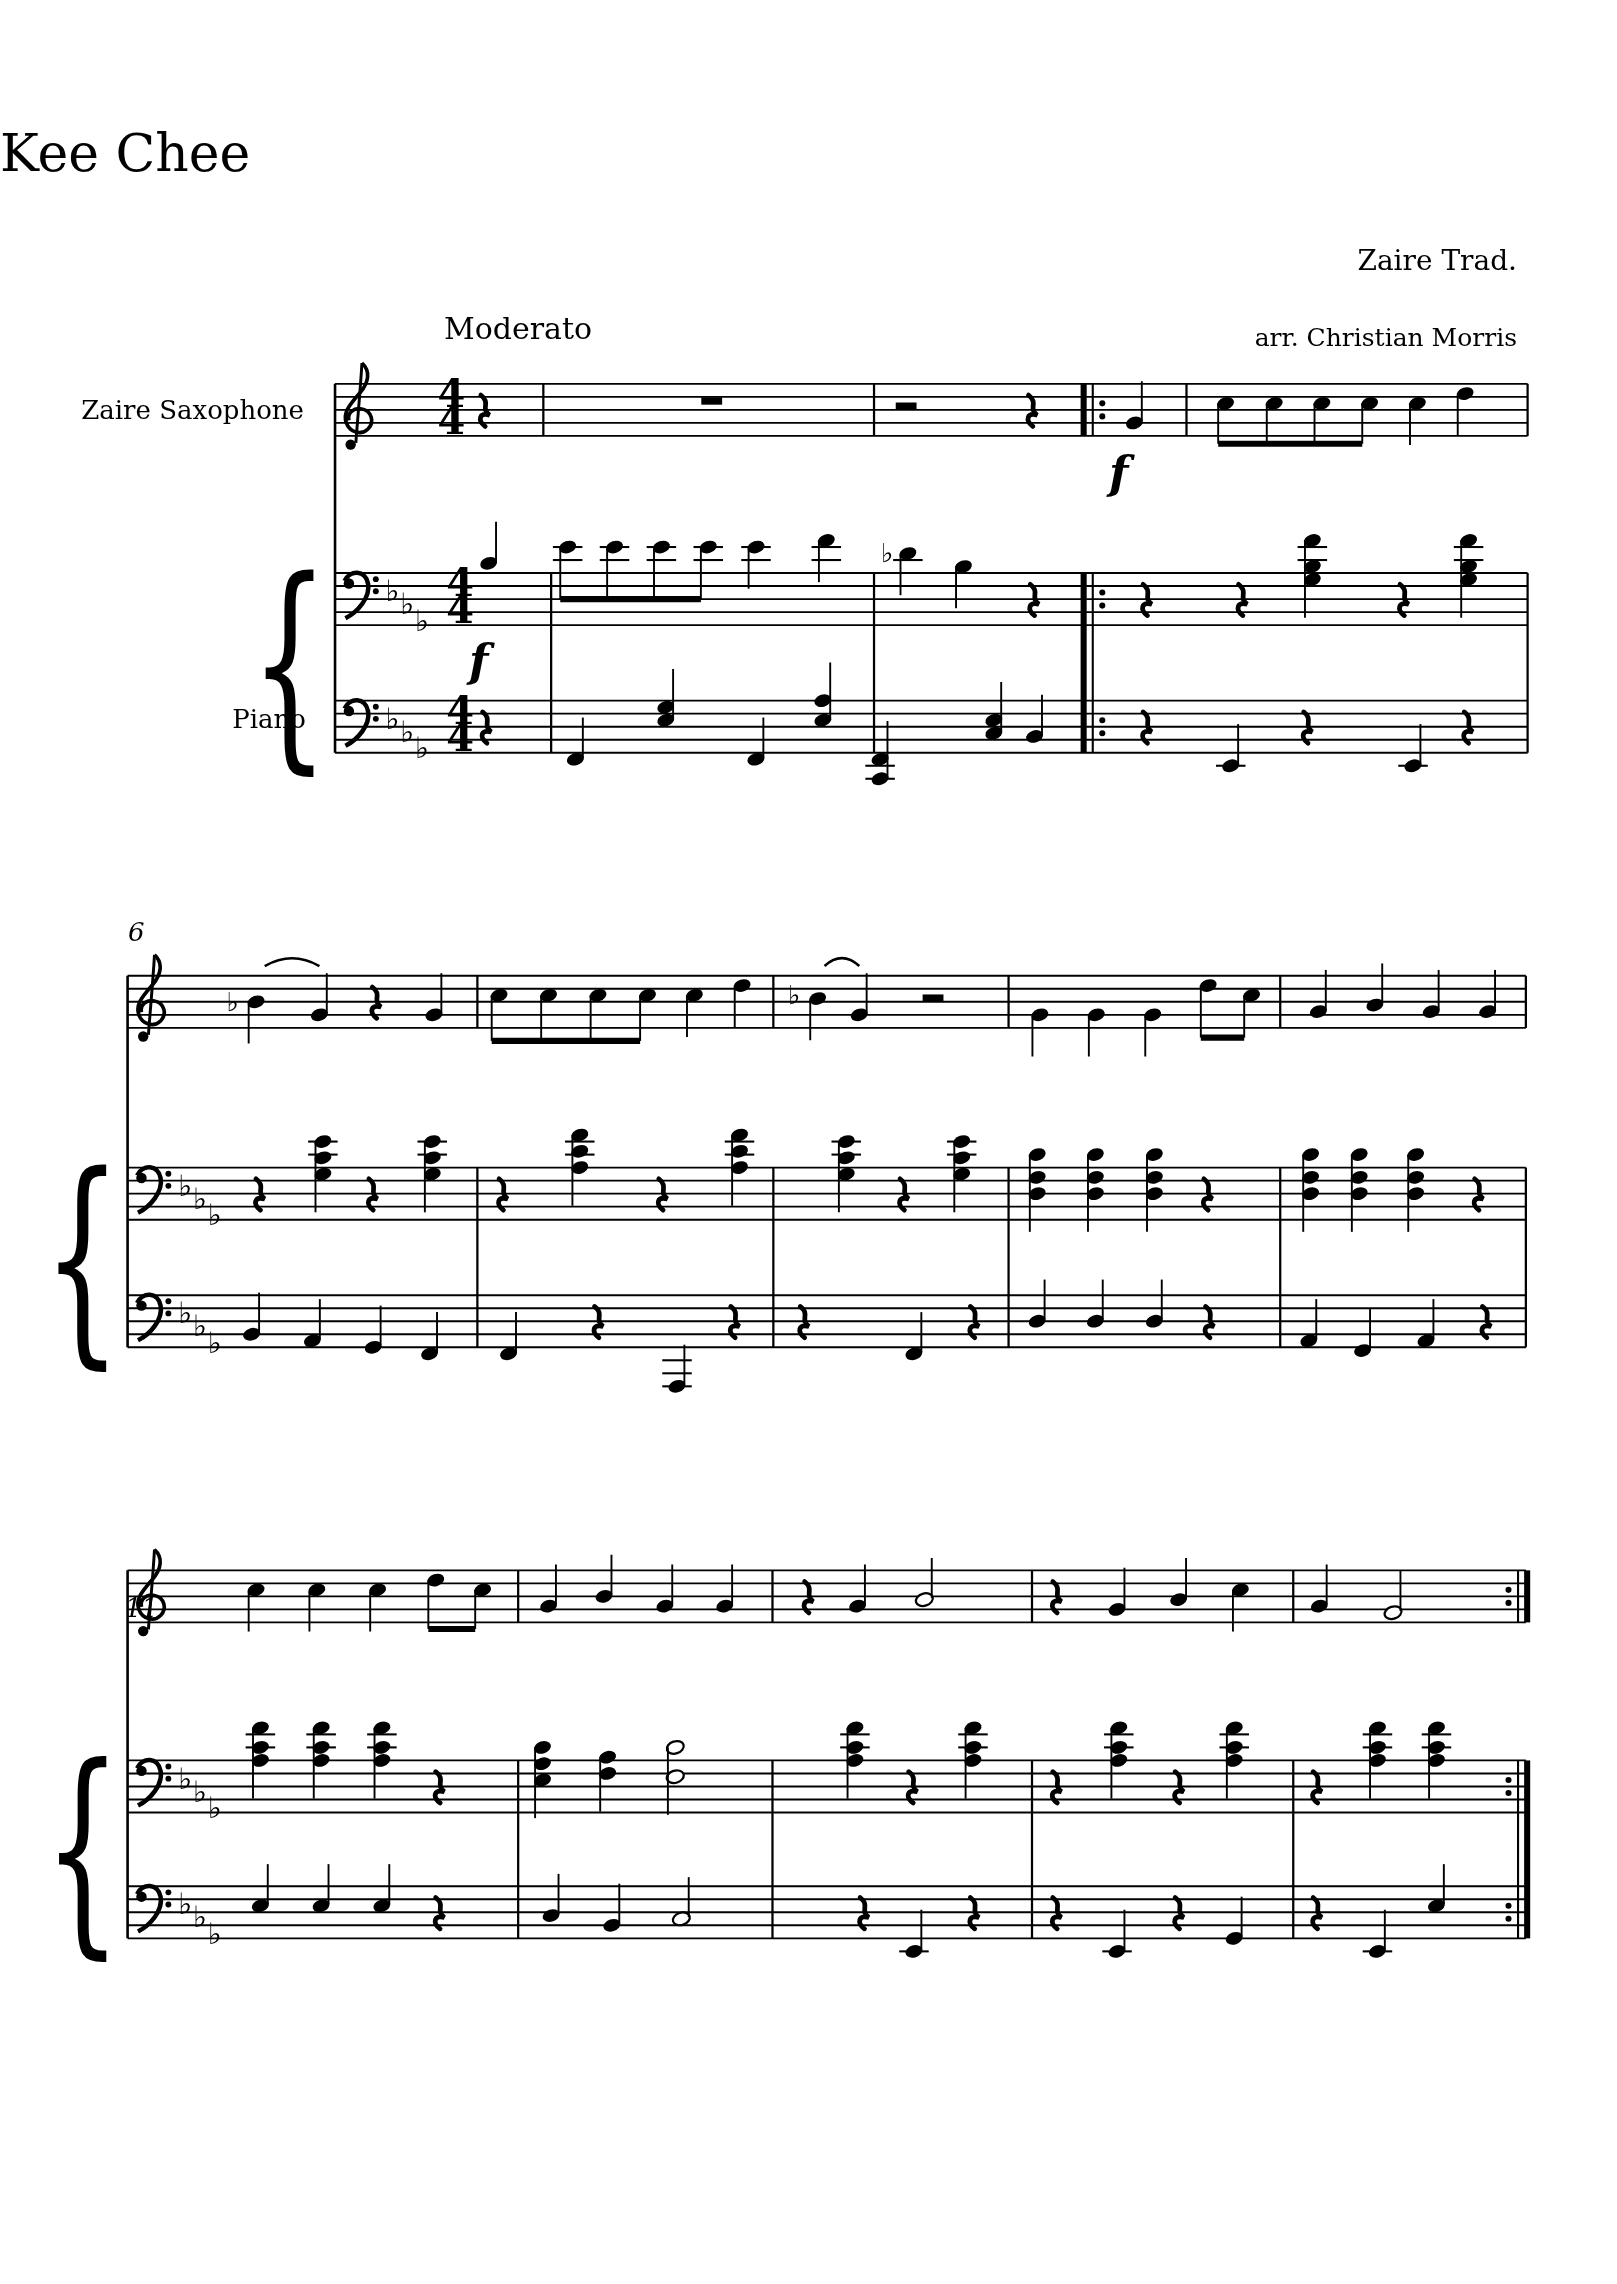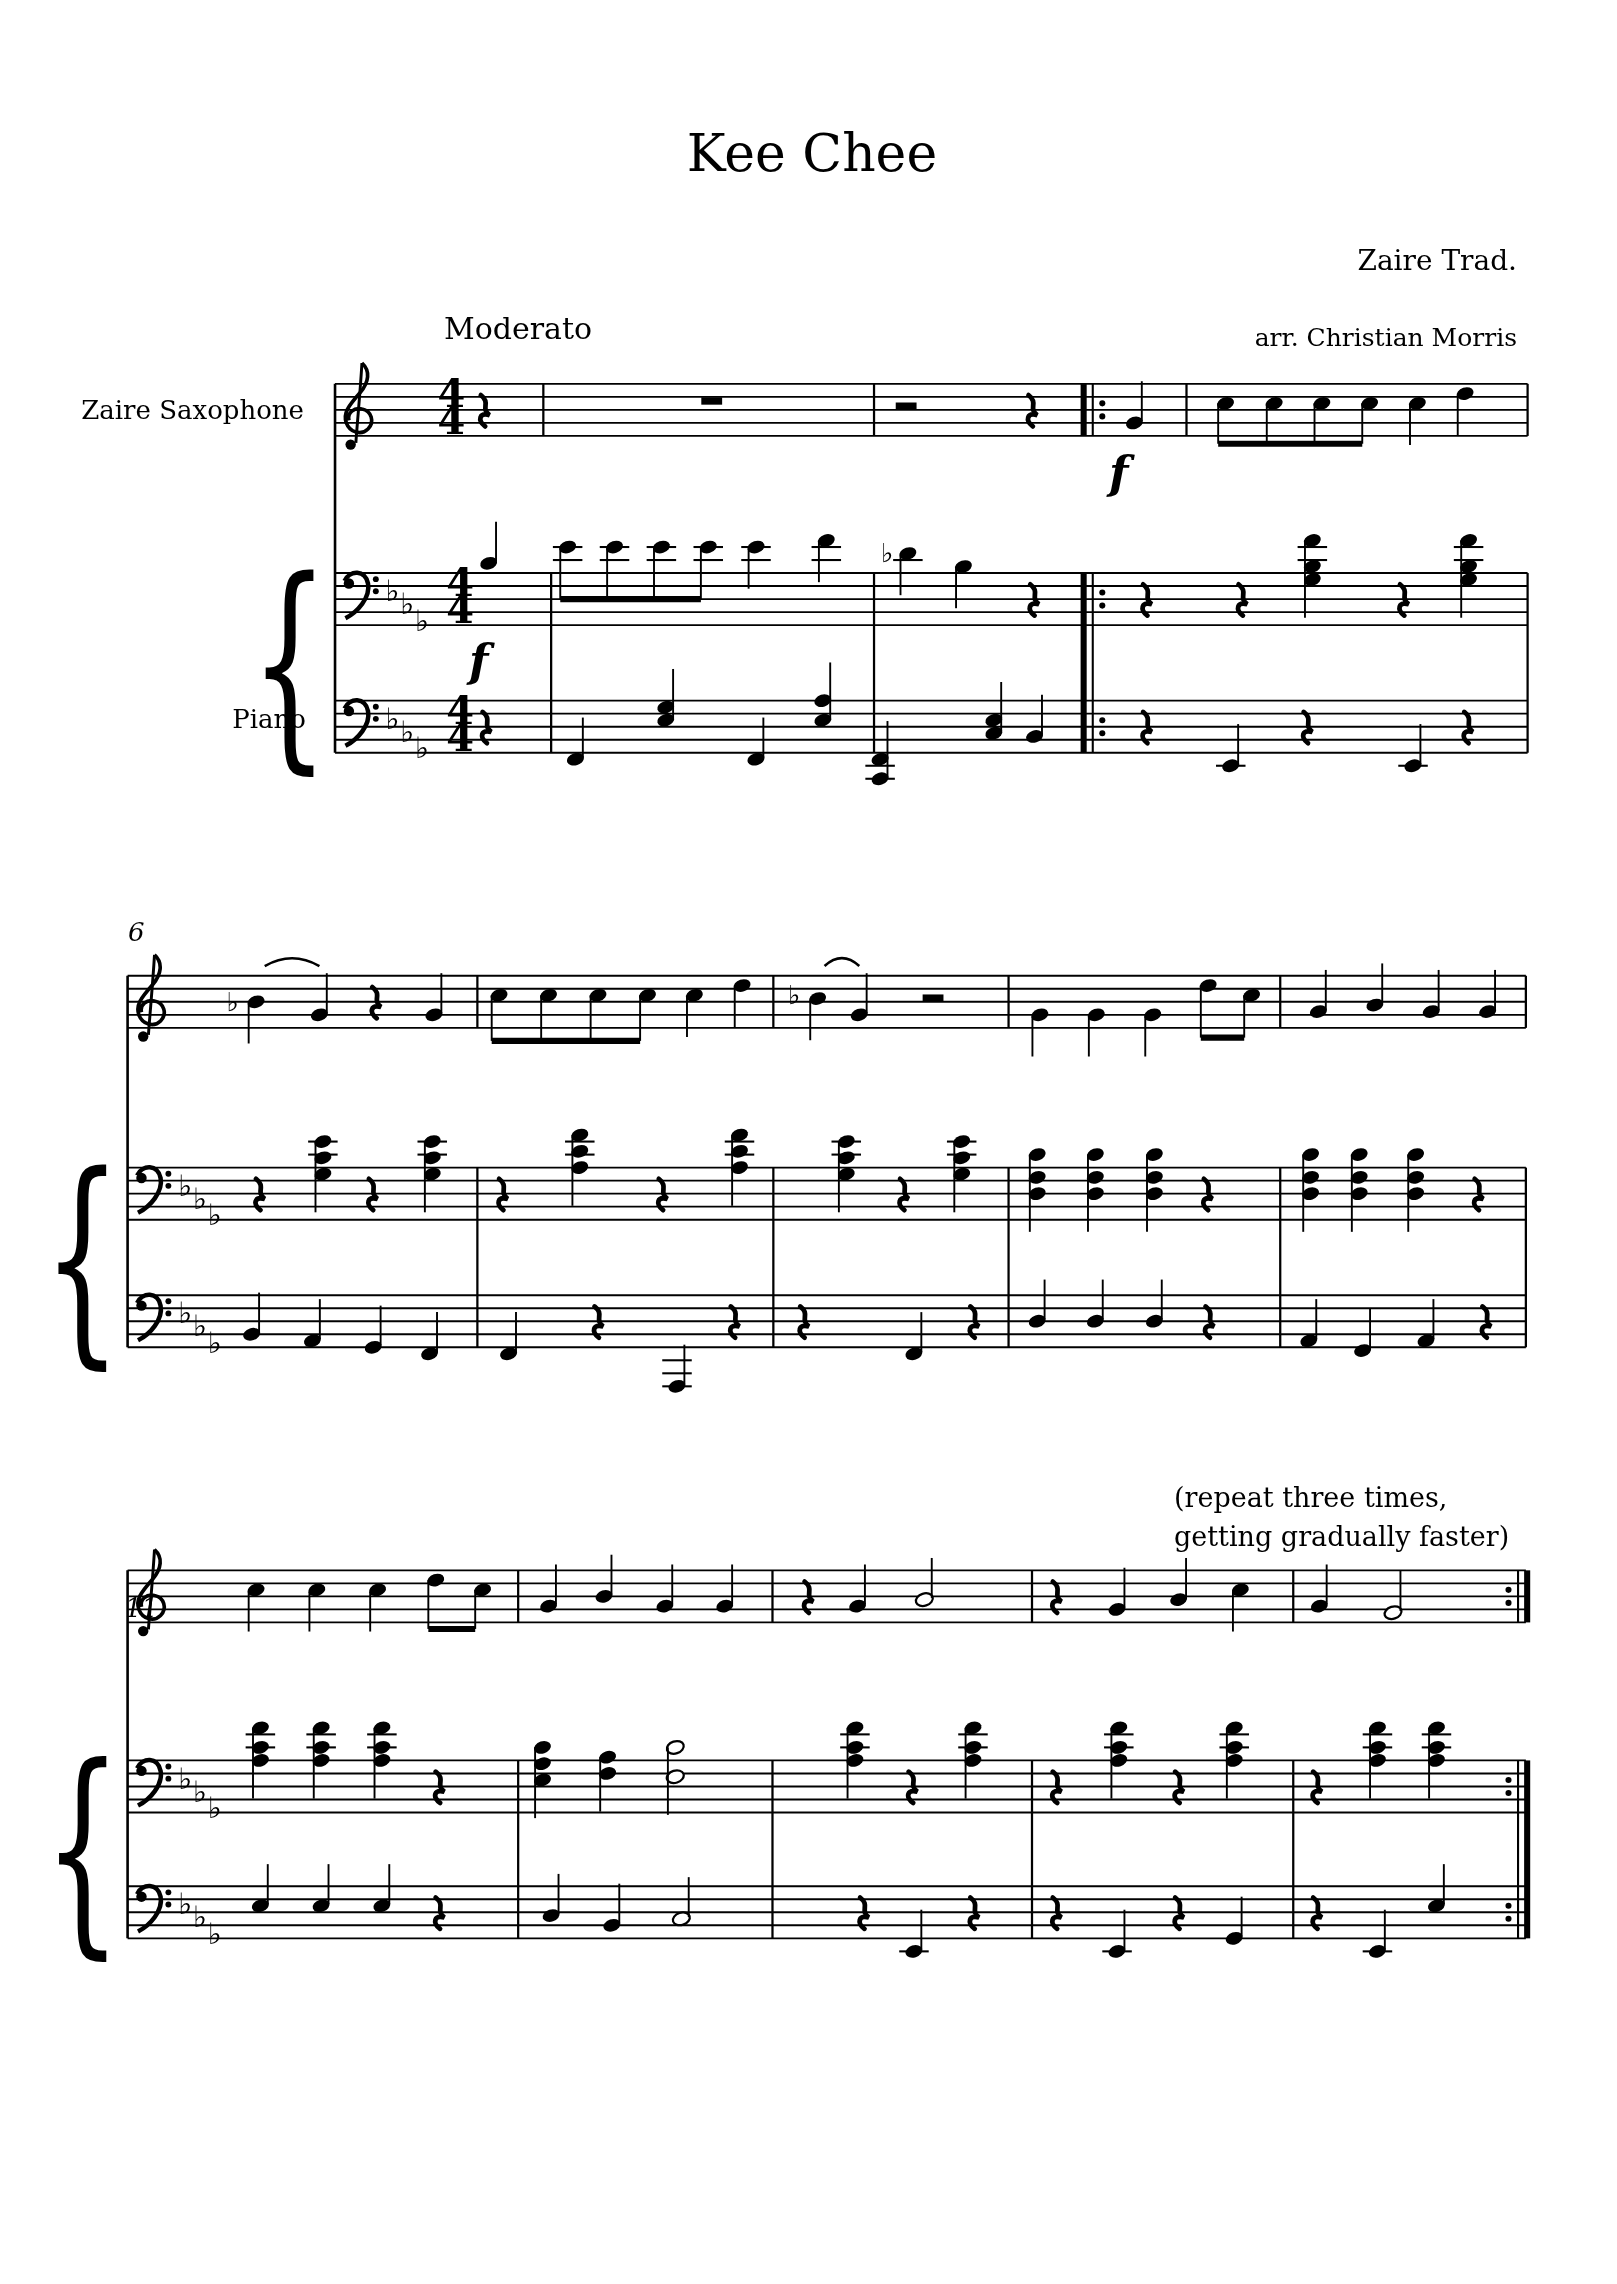--- a/index.html
+++ b/index.html
@@ -2,21 +2,21 @@
 <html style="font-size:14px"><head>
 <meta charset="utf-8">
 <style>
   html,body{margin:0;padding:0;background:#888;}
   #page{
     position:relative;width:1617px;height:2284px;background:#ffffff;
     font-family:"DejaVu Serif", serif;color:#000;overflow:hidden;
   }
   #score{position:absolute;left:0;top:0;}
   .txt{position:absolute;white-space:pre;}
-  .title{left:0;right:0;text-align:center;top:123px;font-size:52px;padding-left:7px;}
+  .title{left:0;right:0;text-align:left;top:123px;font-size:52px;}
   .composer{right:100px;top:244px;font-size:28px;text-align:left;}
   .arranger{right:100px;top:279px;font-size:25px;margin-top:44px;}
   .tempo{left:444px;top:311px;font-size:30px;font-weight:normal;}
   .sax-label{left:0;width:304px;text-align:right;top:395px;font-size:26px;}
   .piano-label{left:0;width:306px;text-align:right;top:668px;font-size:26px;margin-top:36px;}
   .dyn{font-size:45px;font-style:italic;font-weight:bold;font-family:"DejaVu Serif",serif;}
   .dyn-sax{left:1109px;top:446px;}
   .dyn-piano{left:469px;top:634px;}
   .mnum{font-size:26px;font-style:italic;}
   .m6{left:128px;top:917px;}
@@ -570,15 +570,14 @@
   <div class="txt title">Kee Chee</div>
   <div class="txt composer">Zaire Trad.</div>
   <div class="txt arranger">arr. Christian Morris</div>
   <div class="txt tempo">Moderato</div>
   <div class="txt sax-label">Zaire Saxophone</div>
   <div class="txt piano-label">Piano</div>
   <div class="txt dyn dyn-sax">f</div>
   <div class="txt dyn dyn-piano">f</div>
   <div class="txt mnum m6">6</div>
   <div class="txt mnum m11">11</div>
-  <div class="txt repeat-note"><span>(repeat three times,</span><br><span>getting gradually faster)</span></div>
 </div>
 
 
 </body></html>

